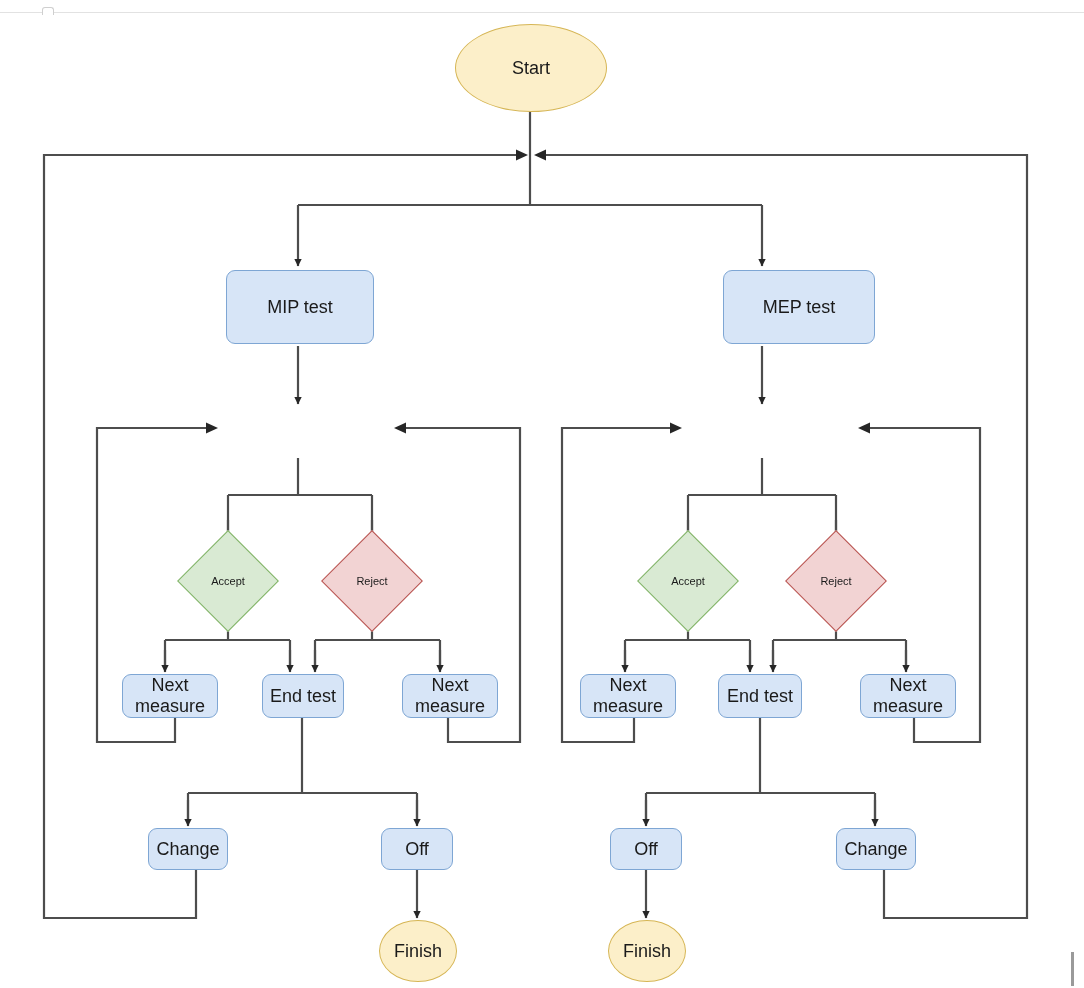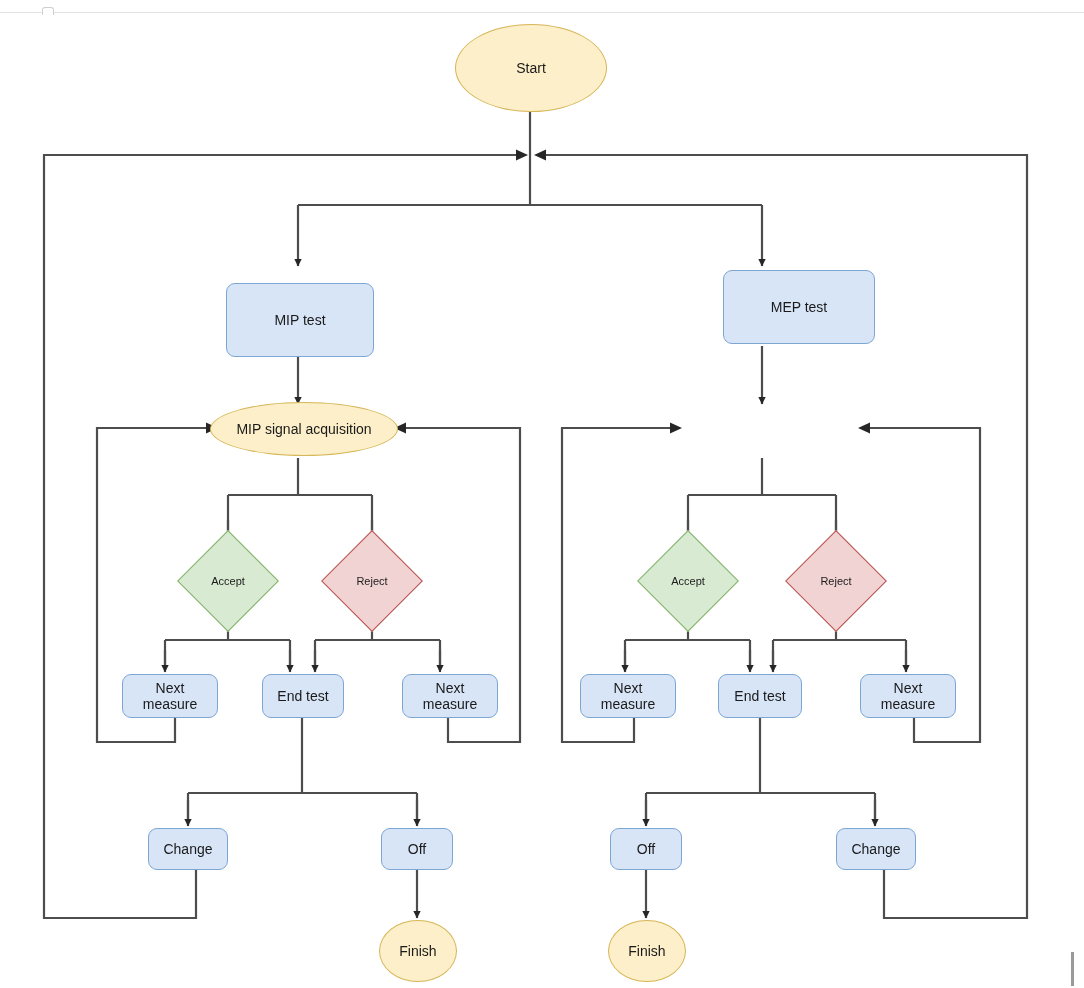--- a/index.html
+++ b/index.html
@@ -1,20 +1,20 @@
 <!DOCTYPE html>
 <html><head>
 <meta charset="utf-8">
 <style>
   html,body{margin:0;padding:0;background:#ffffff;}
   body{width:1084px;height:988px;font-family:"Liberation Sans",sans-serif;overflow:hidden;}
   #canvas{position:relative;width:1084px;height:988px;background:#fff;}
   svg#wires{position:absolute;left:0;top:0;width:1084px;height:988px;}
   .node{position:absolute;box-sizing:border-box;display:flex;align-items:center;justify-content:center;
-        text-align:center;color:#1a1a1a;font-size:14px;line-height:1.15;user-select:none;}
+        text-align:center;color:#1a1a1a;font-size:18px;line-height:1.15;user-select:none;}
   .box{background:#d7e5f7;border:1px solid #7ea6d4;border-radius:9px;}
   .ellipse{background:#fcefc9;border:1px solid #d6b656;border-radius:50%;}
   .diamond-wrap{position:absolute;}
   .diamond{position:absolute;left:0;top:0;width:100%;height:100%;transform:rotate(45deg);box-sizing:border-box;}
   .diamond.accept{background:#d9ead3;border:1px solid #82b366;}
   .diamond.reject{background:#f2d3d3;border:1px solid #b85450;}
   .diamond-label{position:absolute;left:0;top:0;width:100%;height:100%;
        display:flex;align-items:center;justify-content:center;font-size:11px;color:#1a1a1a;}
   .artifact-top{position:absolute;left:0;top:12px;width:1084px;height:1px;background:#e2e2e2;}
   .artifact-nub{position:absolute;left:42px;top:7px;width:10px;height:7px;border:1px solid #cfcfcf;
@@ -101,31 +101,28 @@
 
       <path d="M884,870 L884,918 L1027,918 L1027,155 L540,155"></path>
       <polygon points="546,149.5 534,155 546,160.5" fill="#262626" stroke="none"></polygon>
     </g>
   </svg>
 
   <div class="node ellipse" style="left:455px;top:24px;width:152px;height:88px;">
     <span>Start</span>
   </div>
 
-  <div class="node box" style="left:226px;top:270px;width:148px;height:74px;margin-top:13px;">
+  <div class="node box" style="left:226px;top:270px;width:148px;height:74px;">
     <span>MIP test</span>
   </div>
 
   <div class="node box" style="left:686px;top:270px;width:152px;height:74px;margin-left:37px;">
     <span>MEP test</span>
   </div>
 
-  <div class="node ellipse" style="left:210px;top:402px;width:188px;height:54px;">
-    <span>MIP signal acquisition</span>
-  </div>
 
 
   <div class="diamond-wrap" style="left:192px;top:545px;width:72px;height:72px;">
     <div class="diamond accept"></div>
     <div class="diamond-label">Accept</div>
   </div>
 
   <div class="diamond-wrap" style="left:336px;top:545px;width:72px;height:72px;">
     <div class="diamond reject"></div>
     <div class="diamond-label">Reject</div>

